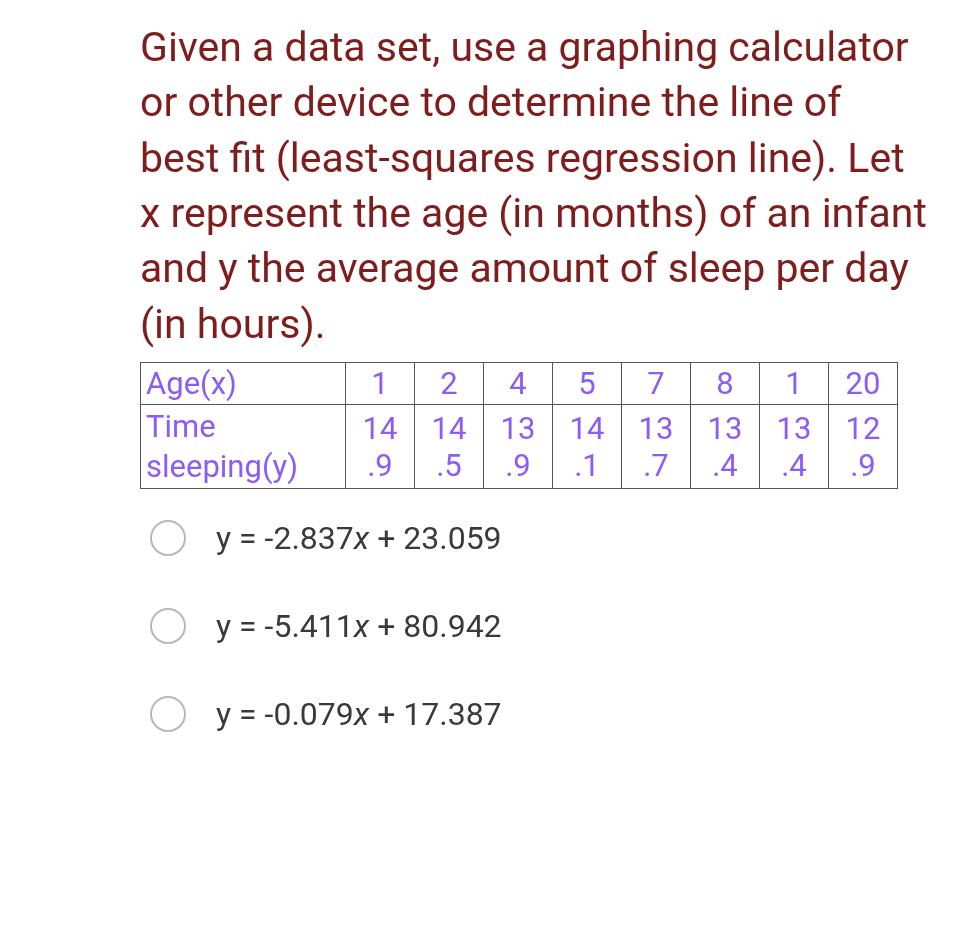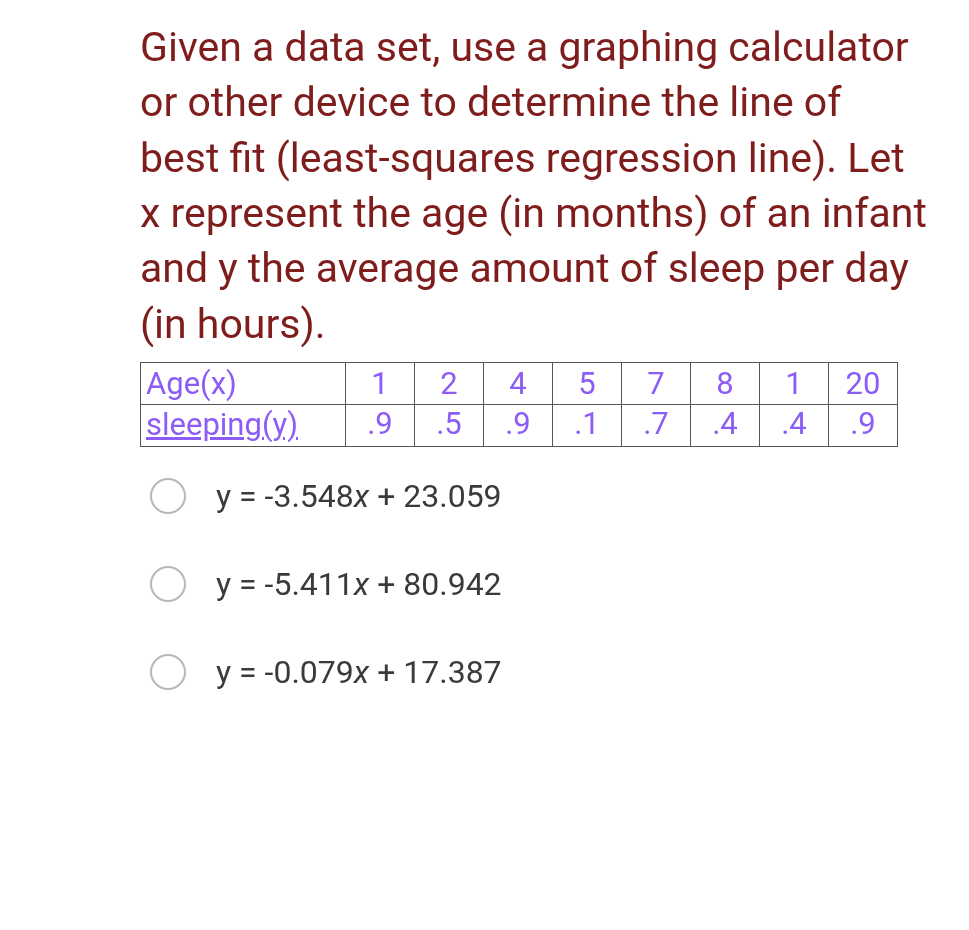--- a/index.html
+++ b/index.html
@@ -43,21 +43,20 @@
     table td.num {
       width: 69px;
     }
     .row2-label-top {
       border-bottom: none;
       padding-bottom: 0;
     }
     .row2-label-bottom {
       border-top: none;
       padding-top: 0;
-      text-decoration: underline;
     }
     .row2-num-top {
       border-bottom: none;
       padding-bottom: 0;
       vertical-align: bottom;
     }
     .row2-num-bottom {
       border-top: none;
       padding-top: 0;
       vertical-align: top;
@@ -104,37 +103,48 @@
     <td class="num">1</td>
     <td class="num">2</td>
     <td class="num">4</td>
     <td class="num">5</td>
     <td class="num">7</td>
     <td class="num">8</td>
     <td class="num">1</td>
     <td class="num">20</td>
   </tr>
   <tr>
+    <td class="label row2-label-top">Time</td>
+    <td class="num row2-num-top">14</td>
+    <td class="num row2-num-top">14</td>
+    <td class="num row2-num-top">13</td>
+    <td class="num row2-num-top">14</td>
+    <td class="num row2-num-top">13</td>
+    <td class="num row2-num-top">13</td>
+    <td class="num row2-num-top">13</td>
+    <td class="num row2-num-top">12</td>
+  </tr>
+  <tr>
     <td class="label row2-label-bottom">sleeping(y)</td>
     <td class="num row2-num-bottom">.9</td>
     <td class="num row2-num-bottom">.5</td>
     <td class="num row2-num-bottom">.9</td>
     <td class="num row2-num-bottom">.1</td>
     <td class="num row2-num-bottom">.7</td>
     <td class="num row2-num-bottom">.4</td>
     <td class="num row2-num-bottom">.4</td>
     <td class="num row2-num-bottom">.9</td>
   </tr>
 </tbody>
   </table>
 
 <div class="options">
   <div class="option">
     <div class="radio"></div>
-    <div class="option-text"><span>y = -3.548</span><span class="var">x</span><span> + 23.059</span></div>
+    <div class="option-text"><span>y = -2.837</span><span class="var">x</span><span> + 23.059</span></div>
   </div>
   <div class="option">
     <div class="radio"></div>
     <div class="option-text"><span>y = -5.411</span><span class="var">x</span><span> + 80.942</span></div>
   </div>
   <div class="option">
     <div class="radio"></div>
     <div class="option-text"><span>y = -0.079</span><span class="var">x</span><span> + 17.387</span></div>
   </div>
 </div>

